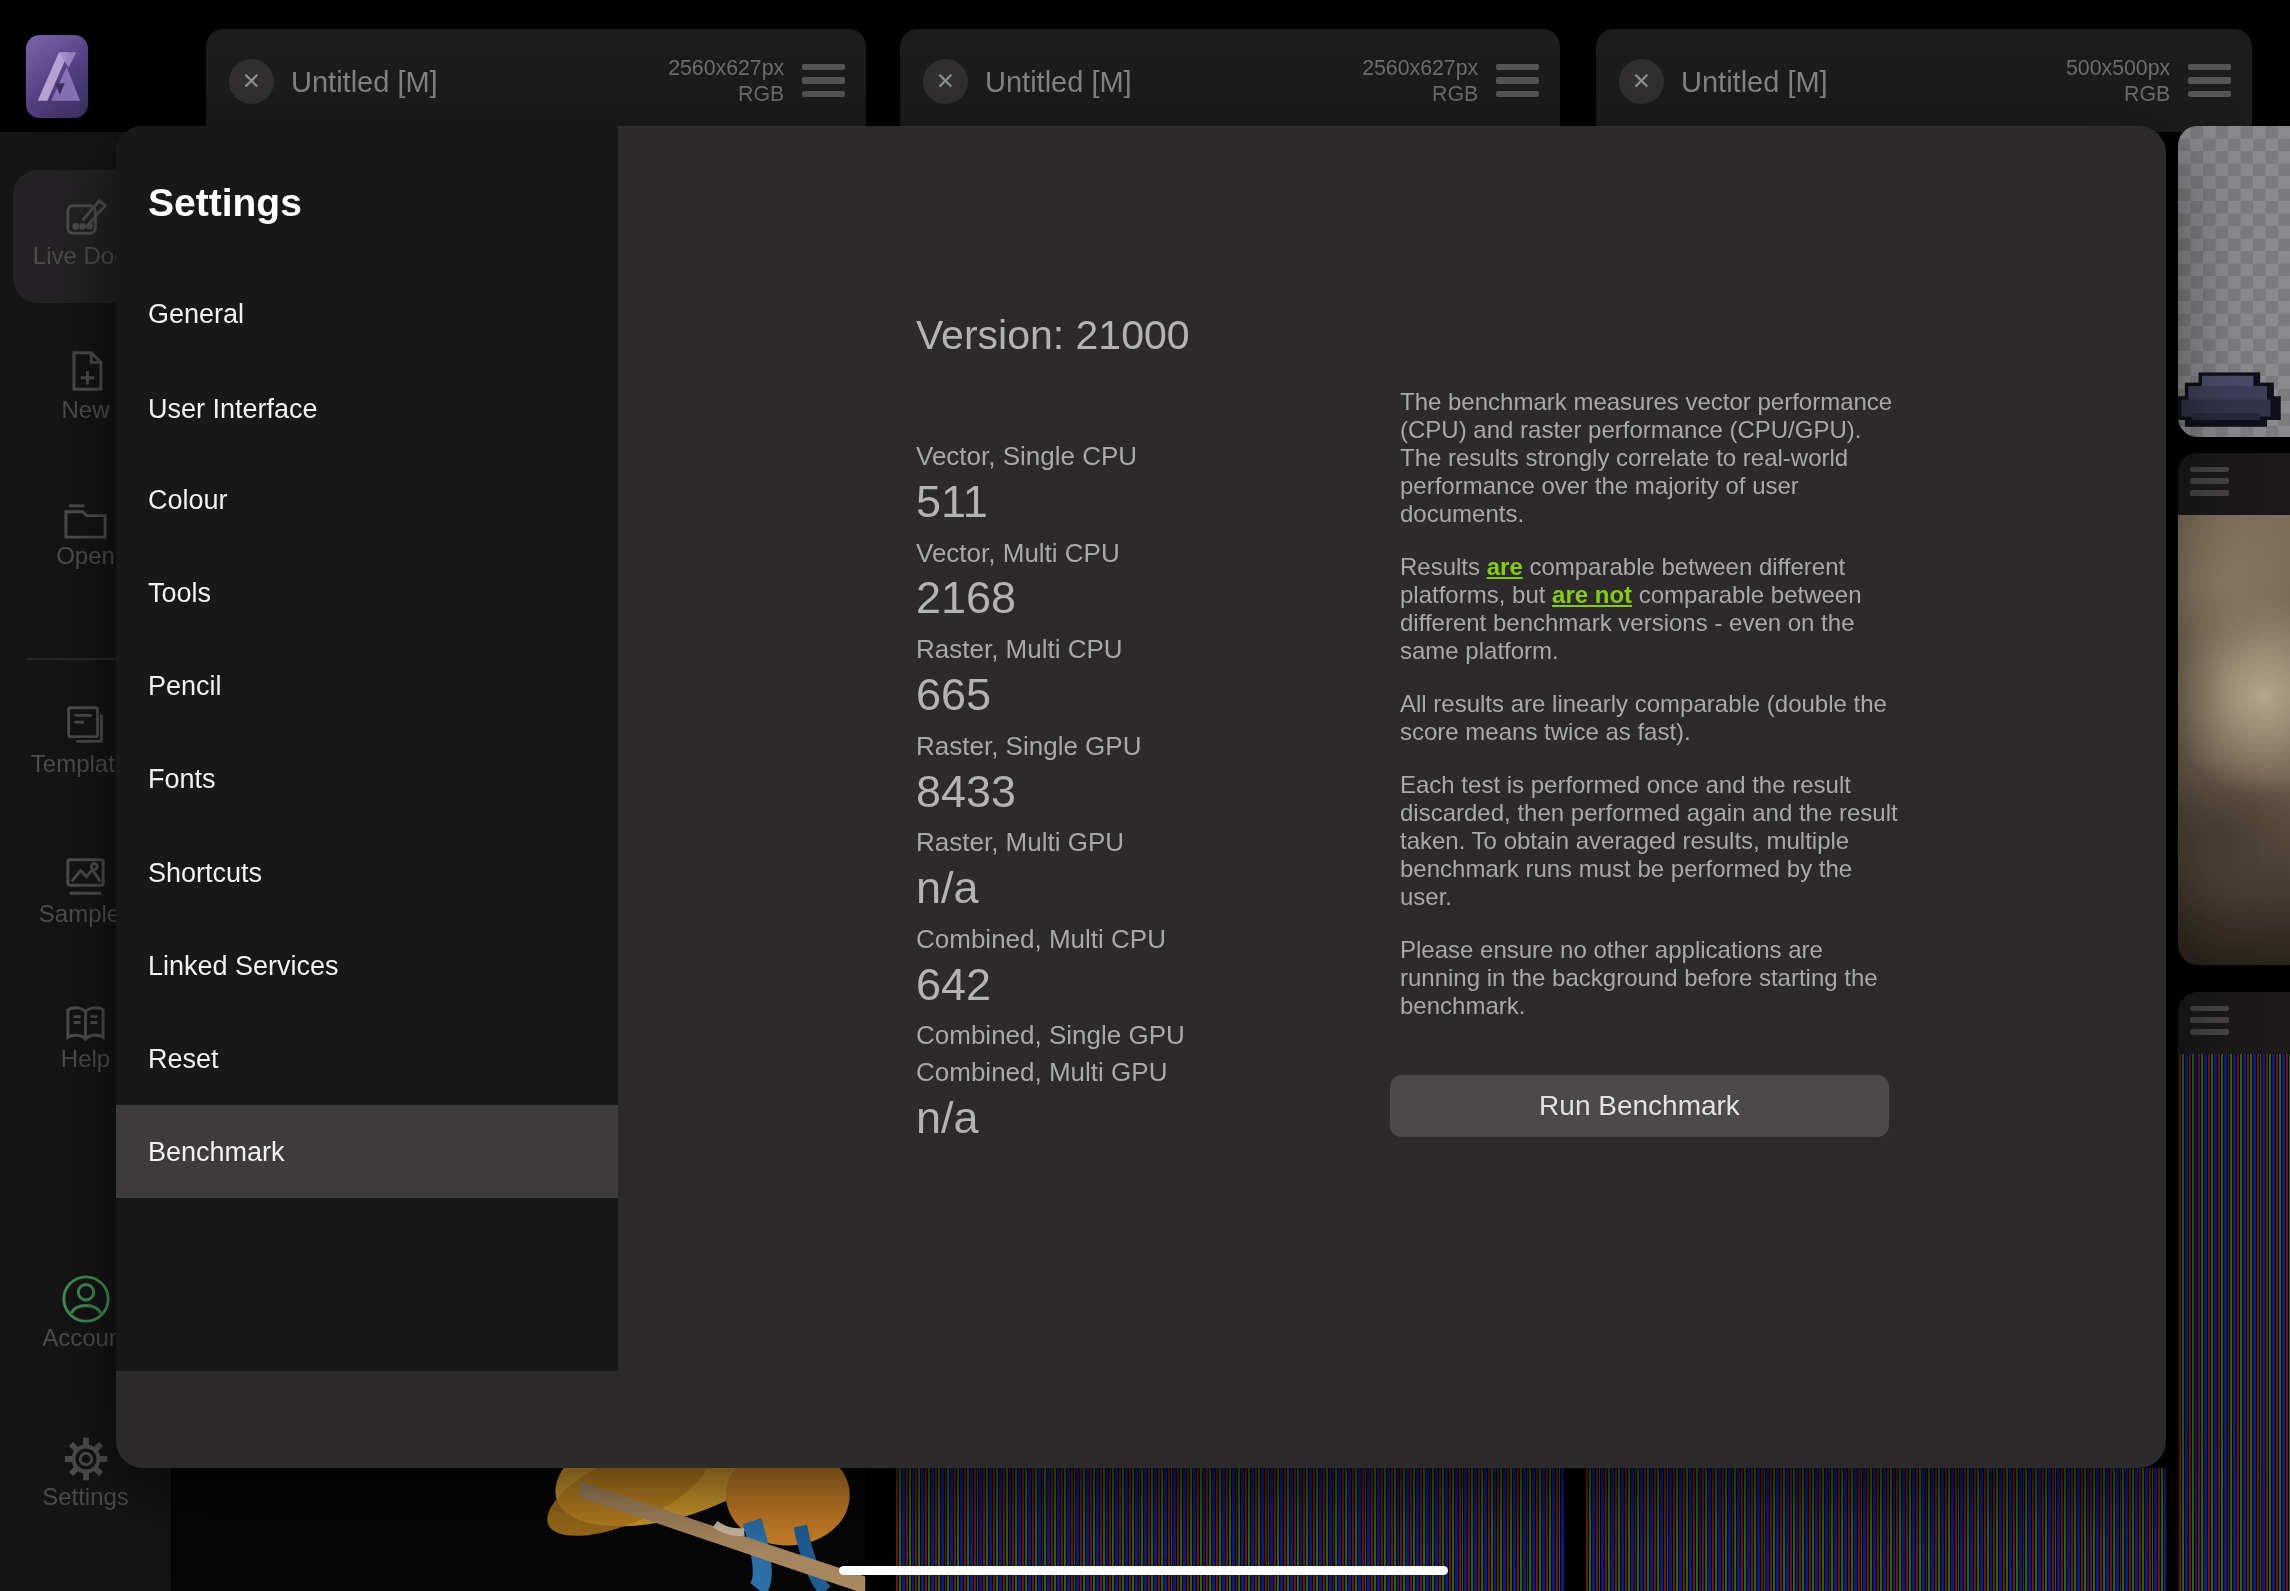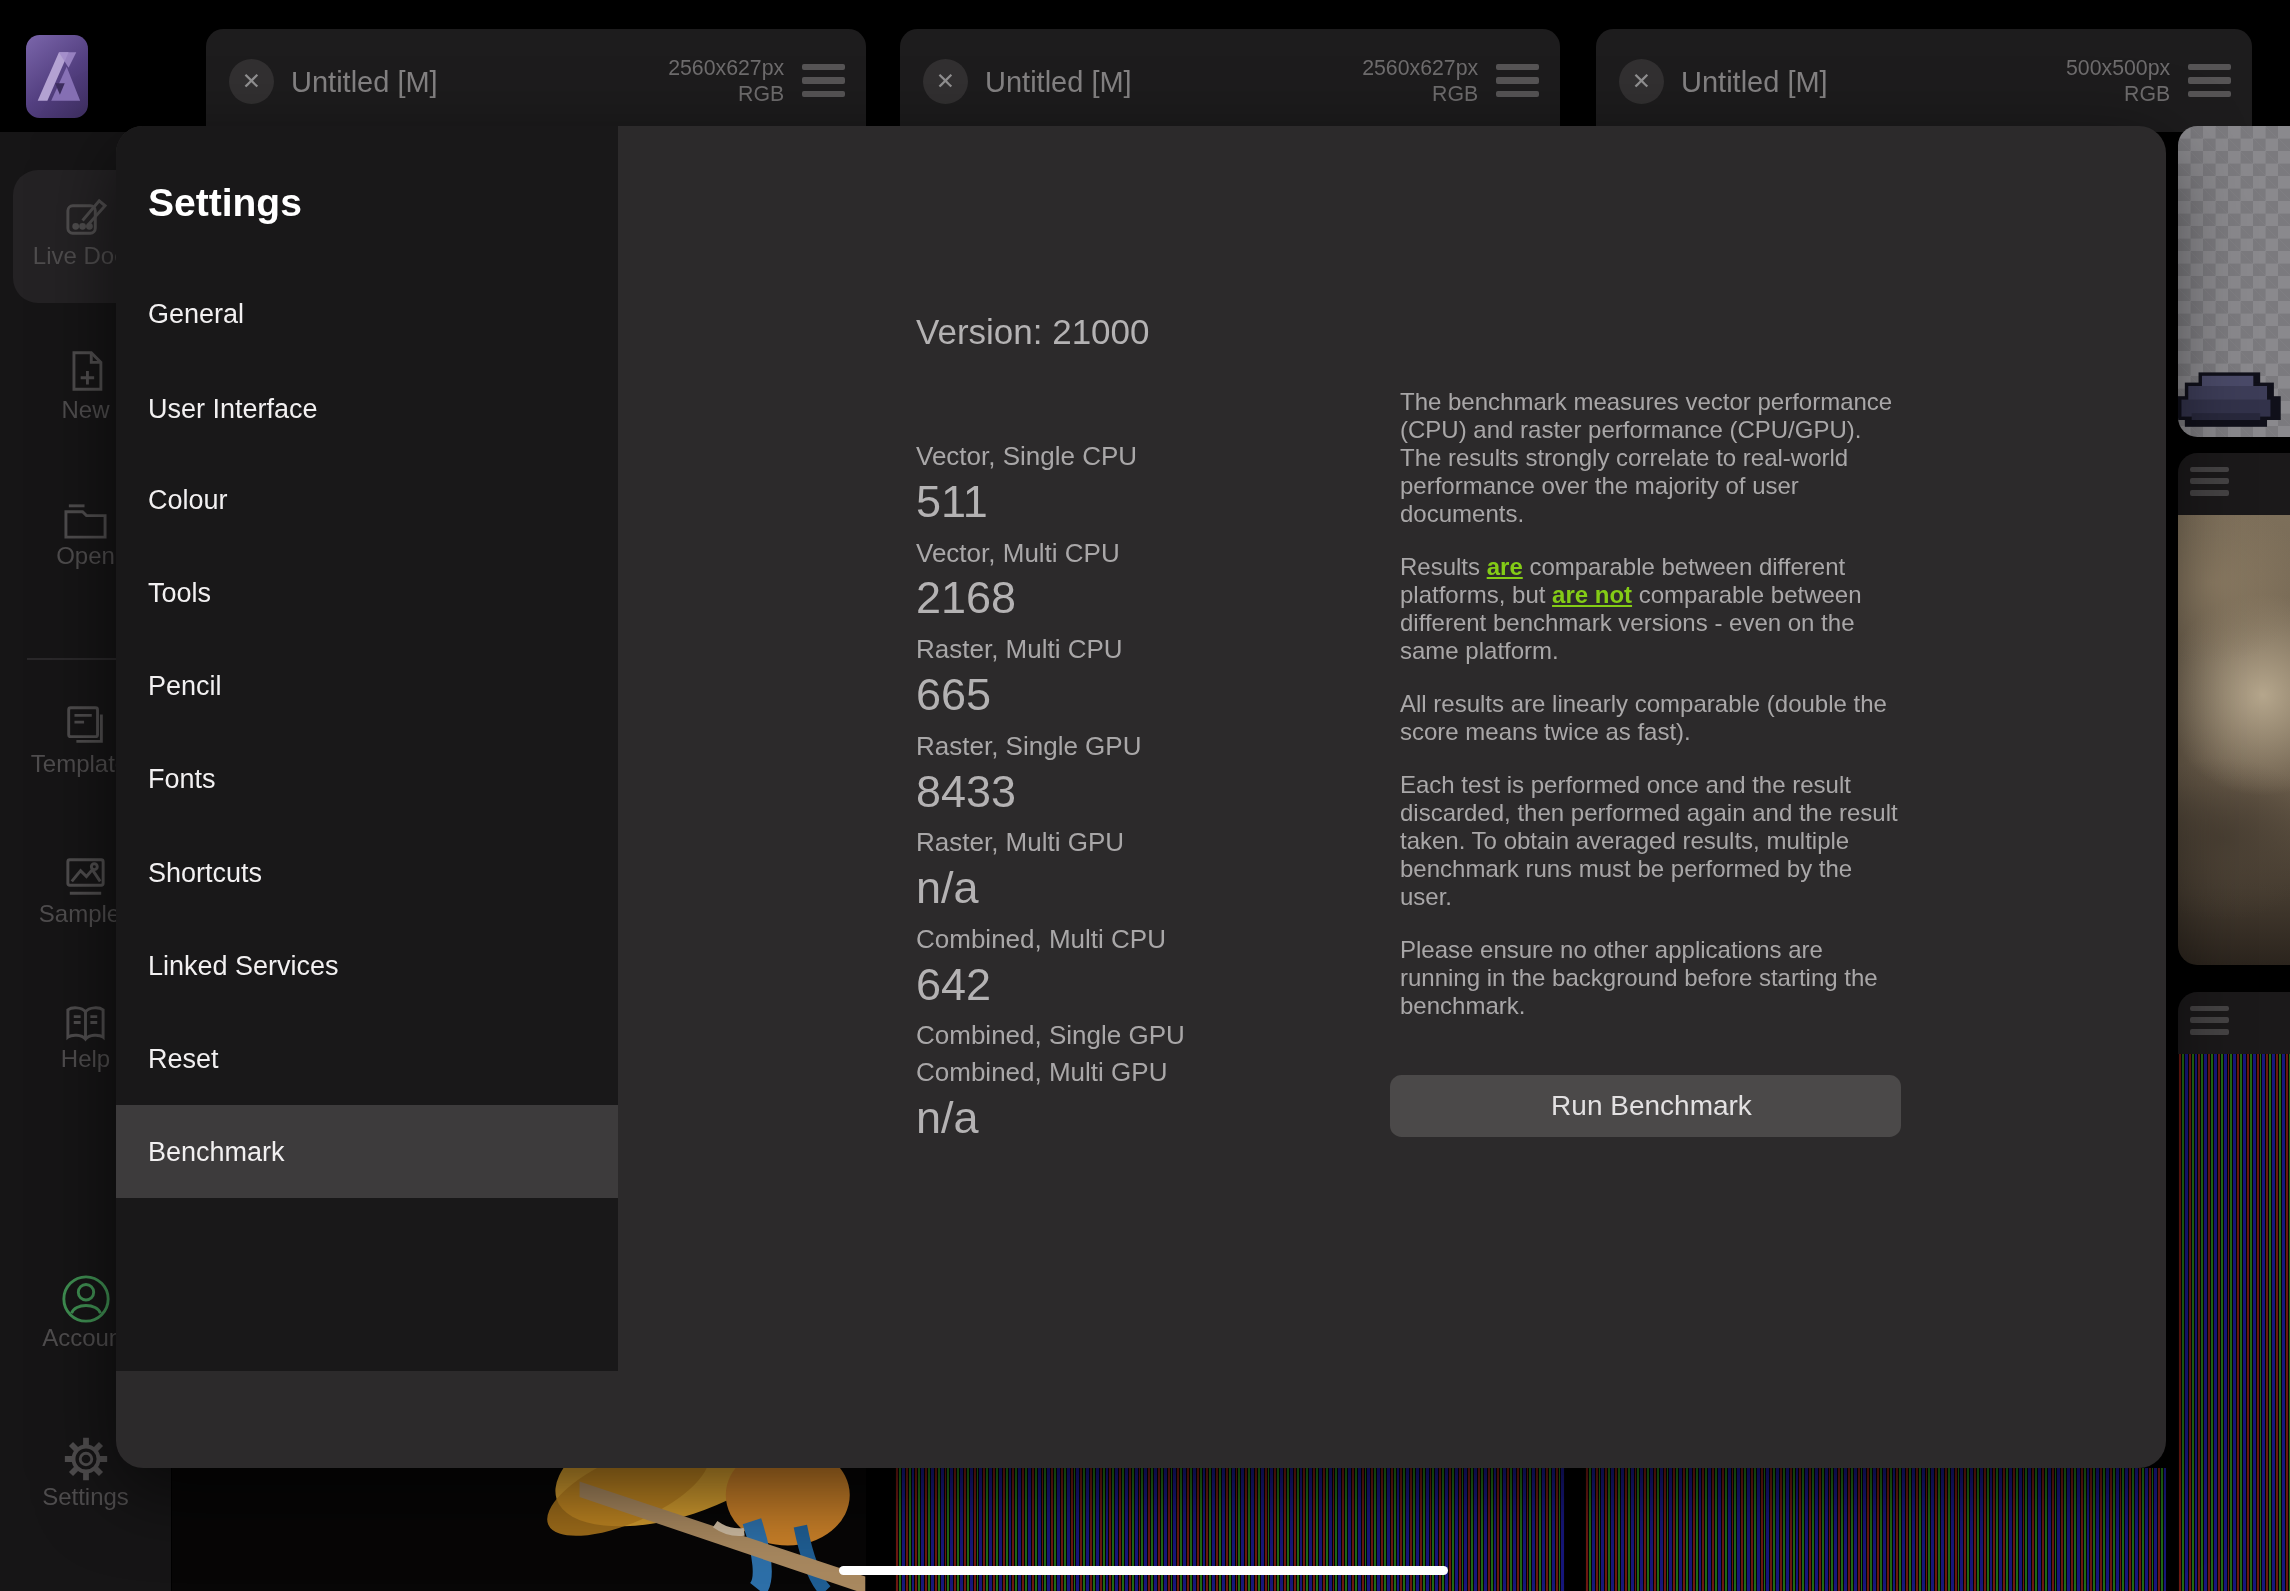--- a/index.html
+++ b/index.html
@@ -57,32 +57,32 @@
 
   
   #dialog{left:116px;top:126px;width:2050px;height:1342px;border-radius:27px;background:#2c2a2b;
     box-shadow:0 23px 78px rgba(0,0,0,.6);overflow:hidden;}
   #sidebar{position:absolute;left:0;top:0;width:502px;height:1245px;background:#191819;}
   #dlg-title{position:absolute;left:32px;top:55px;font-size:39px;font-weight:bold;color:#ffffff;}
   .nav-item{position:absolute;left:0;width:502px;height:93px;}
   .nav-item .nav-label{position:absolute;left:32px;top:50%;transform:translateY(-50%);
     font-size:27px;color:#f2f0f1;white-space:nowrap;}
   .nav-item.selected{background:#3d3b3c;}
-  #bench-heading{position:absolute;left:800px;top:186px;font-size:35px;color:#b4b2b3;white-space:nowrap;}
+  #bench-heading{position:absolute;left:800px;top:186px;font-size:41px;color:#b4b2b3;white-space:nowrap;}
   #stats-list{position:absolute;left:800px;top:270px;width:446px;margin-top:44px;}
   .stat-label{font-size:26px;line-height:32px;color:#a9a7a8;margin-bottom:4.9px;white-space:nowrap;}
   .stat-value{font-size:45px;line-height:50px;color:#b4b2b3;margin-bottom:9.7px;white-space:nowrap;}
 
   #desc-col{position:absolute;left:1284px;top:262px;width:505px;color:#a9a7a8;
     font-size:24px;line-height:28px;}
   #desc-col p{margin:0 0 25px 0;}
   #desc-col b{font-weight:bold;color:#84cc16;text-decoration:underline;}
 
   #run-btn{position:absolute;left:1274px;top:949px;width:499px;height:62px;border-radius:11.6px;
-    background:#4b4949;color:#e3e1e2;font-size:28px;display:flex;align-items:center;justify-content:center;padding-left:12px;}
+    background:#4b4949;color:#e3e1e2;font-size:28px;display:flex;align-items:center;justify-content:center;}
 
   #dlg-footer{position:absolute;left:0;top:1245px;width:2050px;height:97px;background:#201e1f;
     border-top:1px solid #363435;}
   #footer-version{position:absolute;left:32px;top:50%;transform:translateY(-50%);
     font-size:28px;color:#c9c7c8;white-space:nowrap;}
   #done-btn{position:absolute;right:35px;top:16.5px;width:308px;height:68px;border-radius:13.6px;
     background:#4b4949;color:#eae8e9;font-size:29px;display:flex;align-items:center;justify-content:center;}
 
   svg{display:block;}
 </style>

